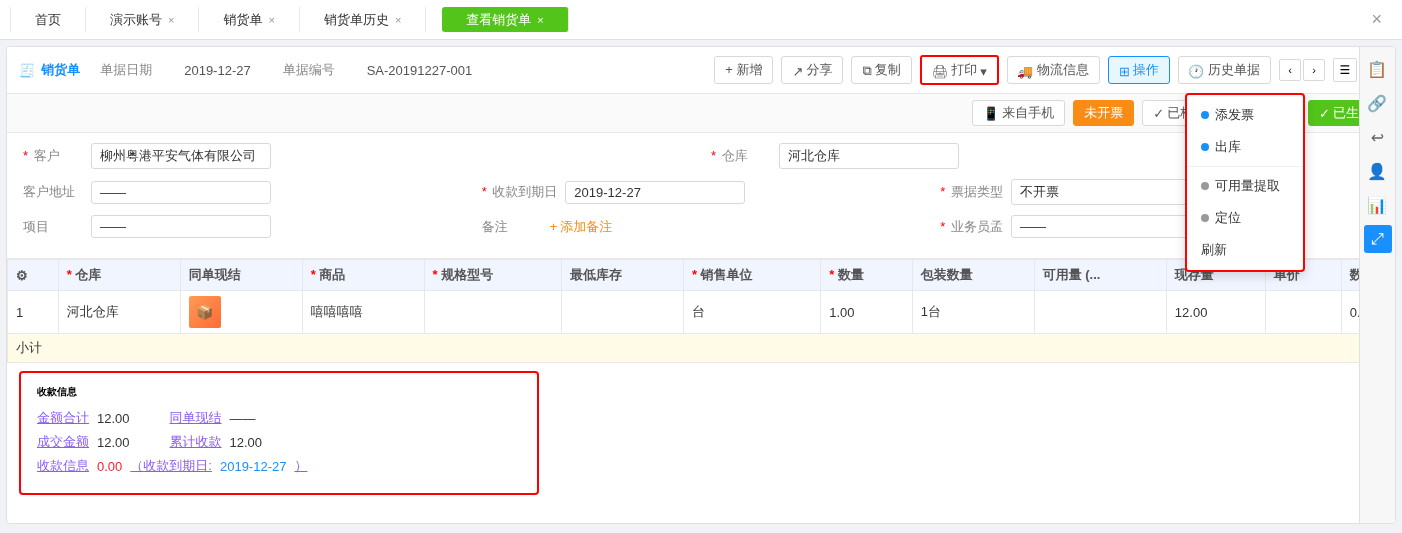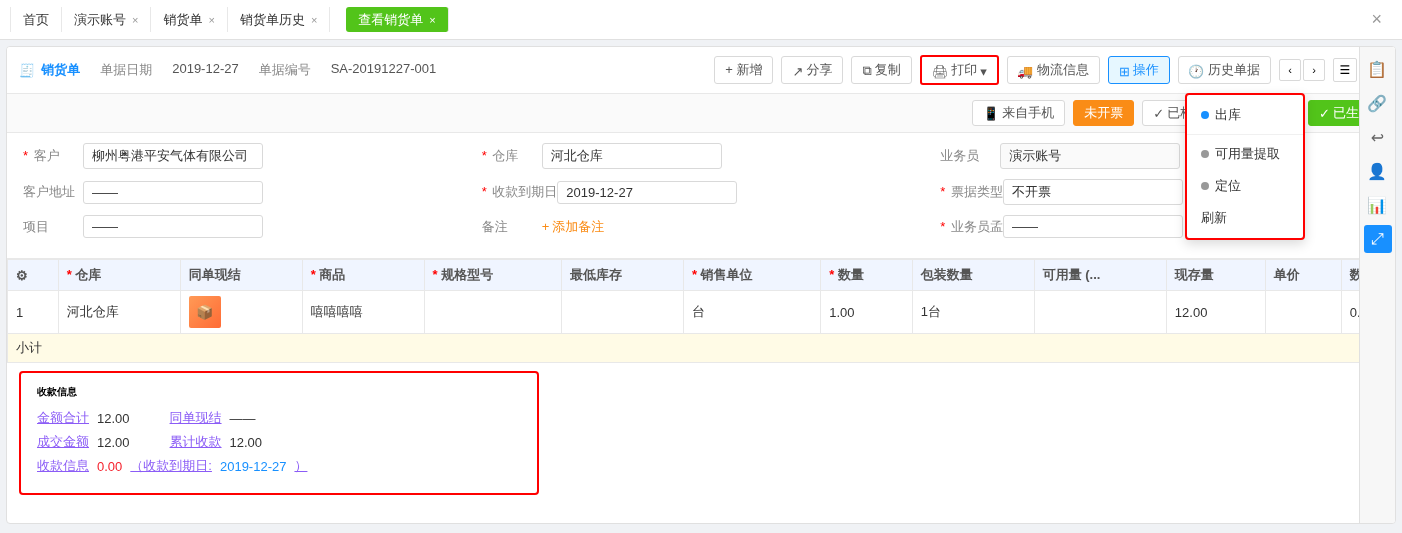--- a/index.html
+++ b/index.html
@@ -11,21 +11,21 @@
       align-items: center;
       background: #fff;
       border-bottom: 1px solid #e0e0e0;
       padding: 0 10px;
       height: 40px;
       position: relative;
     }
     .tab-item {
       display: flex;
       align-items: center;
-      padding: 0 12px;
+      padding: 0 24px;
       height: 25px;
       cursor: pointer;
       color: #333;
       border-right: 1px solid #e8e8e8;
       white-space: nowrap;
     }
     .tab-item:first-child { border-left: 1px solid #e8e8e8; }
     .tab-item .tab-close {
       margin-left: 6px;
       color: #999;
@@ -69,22 +69,22 @@
     .form-title {
       display: flex;
       align-items: center;
       gap: 6px;
       color: #1890ff;
       font-weight: bold;
       margin-right: 20px;
     }
     .form-meta {
       display: flex;
-      align-items: flex-start;
-      gap: 20px;
+      align-items: center;
+      gap: 32px;
       color: #555;
       flex: 1;
     }
     .form-meta-label { color: #888; }
     .form-actions {
       display: flex;
       align-items: center;
       gap: 8px;
     }
     .action-btn {
@@ -141,20 +141,21 @@
     }
     .field-row {
       display: flex;
       align-items: center;
       margin-bottom: 10px;
       gap: 20px;
     }
     .field-group {
       display: flex;
       align-items: center;
+      gap: 8px;
       flex: 1;
     }
     .field-label {
       color: #888;
       white-space: nowrap;
       min-width: 60px;
     }
     .field-required { color: red; margin-right: 2px; }
     .field-value {
       color: #333;
@@ -443,24 +444,20 @@
           <span>客户</span>
         </span>
         <span class="field-value">柳州粤港平安气体有限公司</span>
       </div>
       <div class="field-group">
         <span class="field-label">
           <span class="field-required">*</span>
           <span>仓库</span>
         </span>
         <span class="field-value">河北仓库</span>
-      </div>
-      <div class="field-group">
-        <span class="field-label">业务员</span>
-        <span class="field-value readonly">演示账号</span>
       </div>
     </div>
     <div class="field-row">
       <div class="field-group">
         <span class="field-label">客户地址</span>
         <span class="field-value">——</span>
       </div>
       <div class="field-group">
         <span class="field-label">
           <span class="field-required">*</span>
@@ -570,20 +567,24 @@
         <span class="overdue-value">0.00</span>
         <span class="payment-label">（收款到期日:</span>
         <span class="overdue-date">2019-12-27</span>
         <span class="payment-label">）</span>
       </div>
     </div>
   </div>
 
   <div class="dropdown-menu">
     <div class="dropdown-item">
+      <span class="dot dot-square"></span>
+      <span>添发票</span>
+    </div>
+    <div class="dropdown-item">
       <span class="dot dot-blue"></span>
       <span>出库</span>
     </div>
     <div class="divider"></div>
     <div class="dropdown-item">
       <span class="dot" style="background:#999"></span>
       <span>可用量提取</span>
     </div>
     <div class="dropdown-item">
       <span class="dot" style="background:#999"></span>

